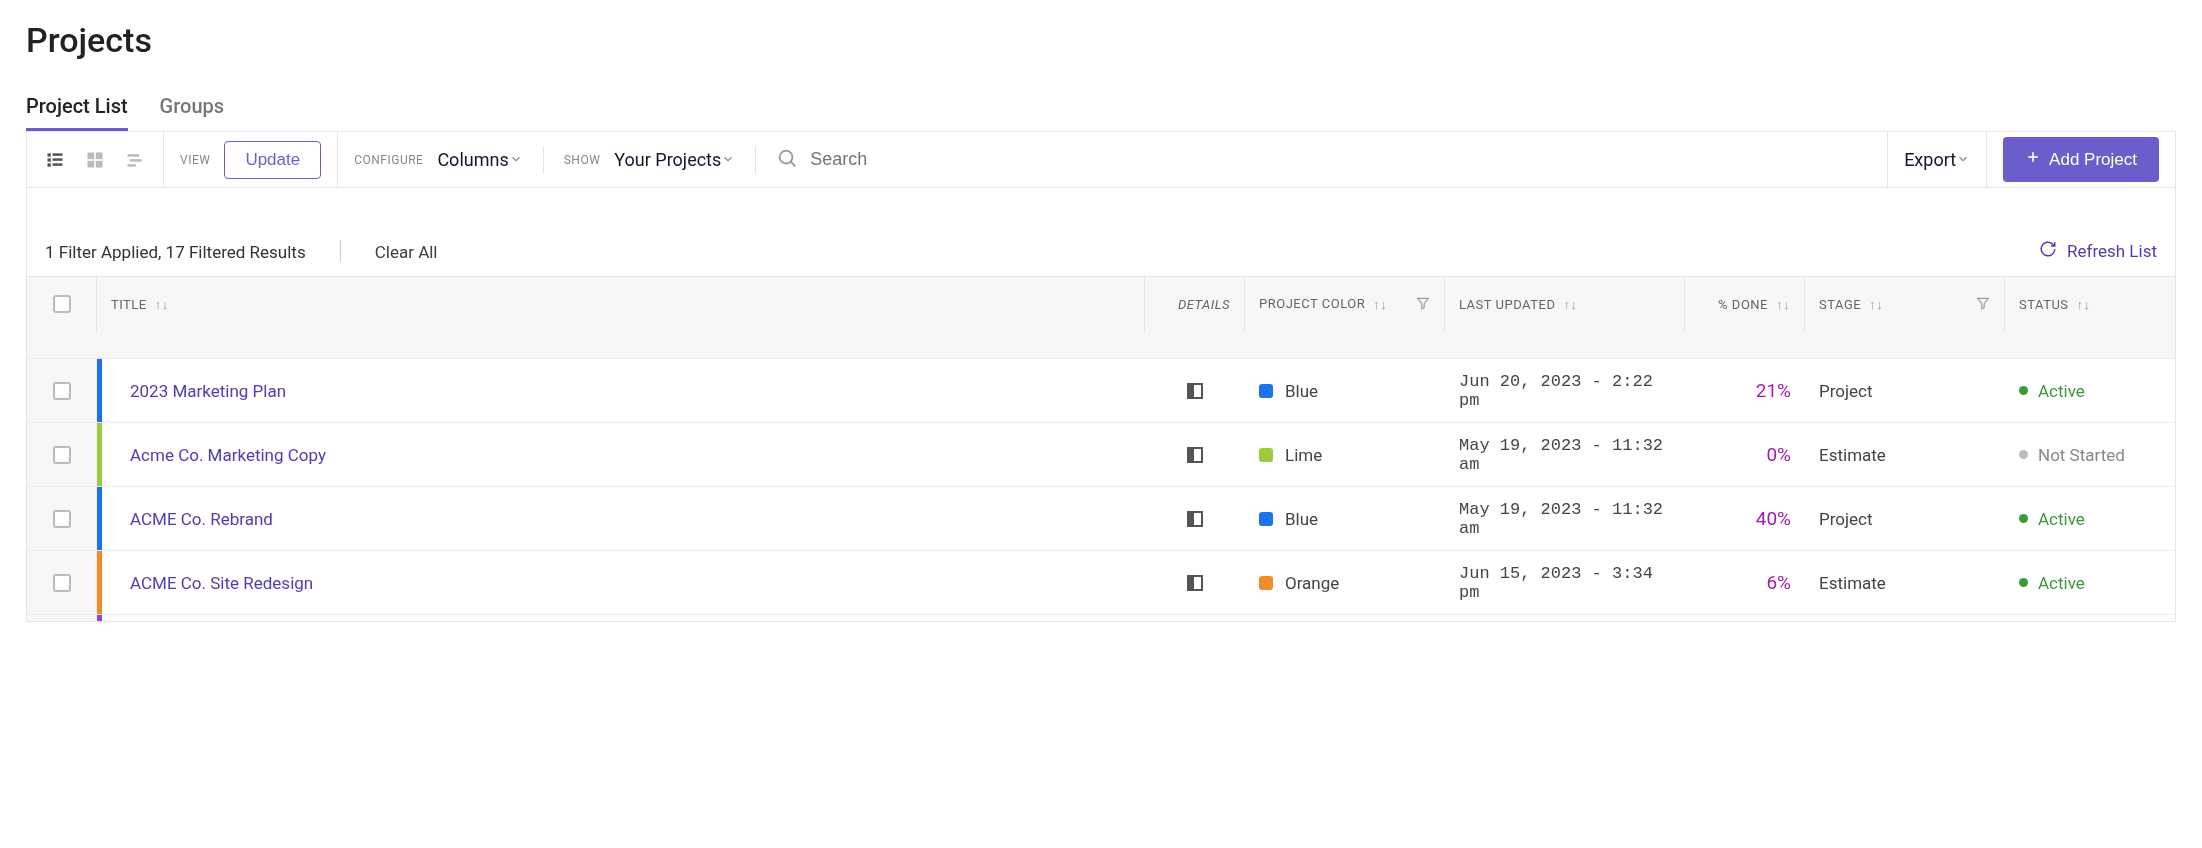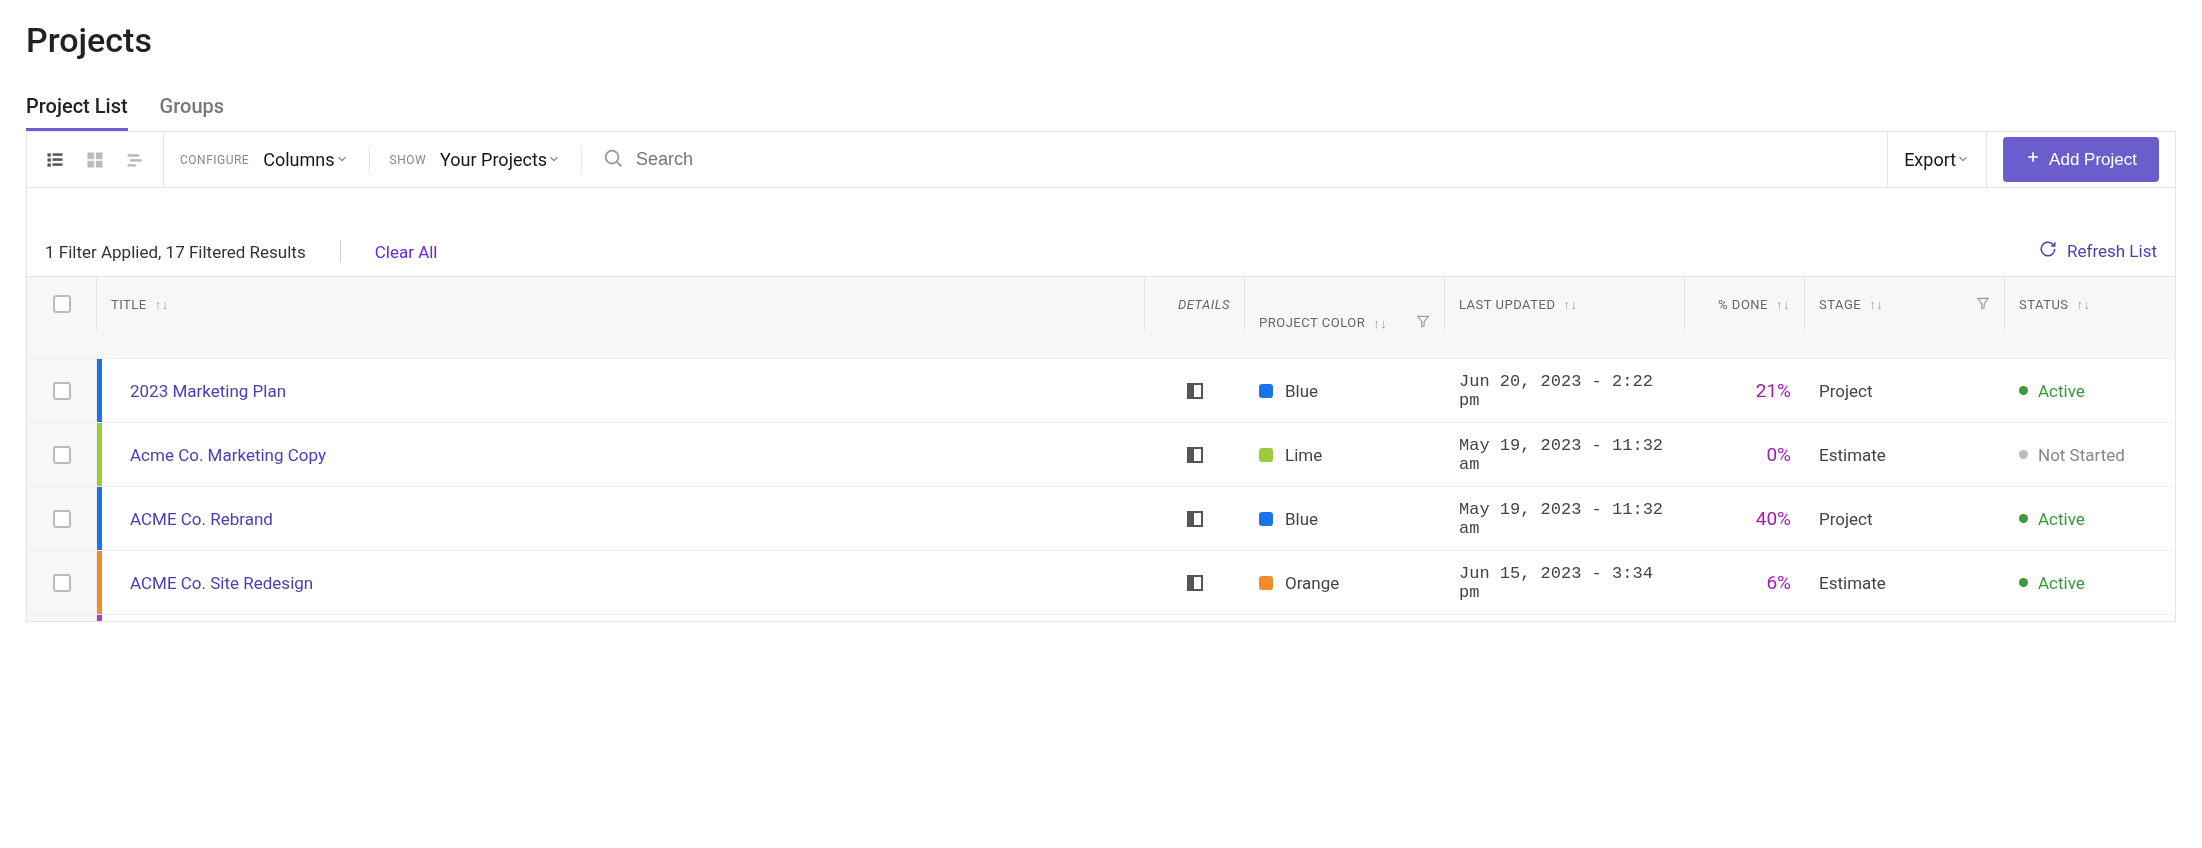--- a/index.html
+++ b/index.html
@@ -32,34 +32,34 @@
 
 .search-wrap { display: flex; align-items: center; gap: 12px; flex: 1; }
 .search-wrap input { border: none; outline: none; font-size: 18px; color: #555; width: 100%; }
 .search-icon { color: #999; }
 
 .btn-primary { background: #6b5ecc; color: #fff; border: none; padding: 12px 22px; border-radius: 4px; font-size: 17px; cursor: pointer; display: inline-flex; align-items: center; gap: 8px; }
 
 .filter-bar { display: flex; align-items: flex-end; padding: 14px 18px; border: 1px solid #e5e5e5; border-top: none; font-size: 17px; gap: 16px; }
 .filter-text { color: #333; }
 .filter-div { width: 1px; height: 22px; background: #ccc; margin: 0 18px; }
-.clear-all { color: #6d28d9; cursor: pointer; margin-top: 40px; }
+.clear-all { color: #404040; cursor: pointer; margin-top: 40px; }
 .spacer { flex: 1; }
 .refresh { display: inline-flex; align-items: center; gap: 10px; color: #4a3fb5; cursor: pointer; }
 
 .table { border: 1px solid #e5e5e5; border-top: none; }
 .thead { display: flex; align-items: center; background: #f7f7f5; height: 54px; font-size: 13px; letter-spacing: 0.5px; color: #666; }
 .th { display: flex; align-items: center; padding: 0 14px; border-right: 1px solid #e5e5e5; height: 100%; }
 .th:last-child { border-right: none; }
 .th .sort { margin-left: 8px; color: #999; display: inline-flex; gap: 2px; }
 
 .col-check { width: 70px; justify-content: center; }
 .col-title { flex: 1; min-width: 300px; }
 .col-details { width: 100px; justify-content: flex-end; font-style: italic; }
-.col-color { width: 200px; align-items: flex-end; }
+.col-color { width: 200px; }
 .col-updated { width: 240px; }
 .col-done { width: 120px; justify-content: flex-end; }
 .col-stage { width: 200px; }
 .col-status { width: 170px; }
 
 .th-label { text-transform: uppercase; }
 .th .funnel { margin-left: auto; color: #999; }
 
 .gap-row { height: 28px; background: #f7f7f5; border-bottom: 1px solid #eee; }
 
@@ -132,20 +132,24 @@
       </span>
       <span class="icon-btn" style="opacity:.4;margin-right:0">
         <svg viewBox="0 0 24 24" fill="currentColor">
             <rect x="3" y="5" width="14" height="3"></rect>
             <rect x="6" y="11" width="14" height="3"></rect>
             <rect x="3" y="17" width="10" height="3"></rect>
           </svg>
       </span>
     </div>
 
+    <div class="toolbar-sec">
+      <span class="label-sm">VIEW</span>
+      <button class="btn-outline">Update</button>
+    </div>
 
     <div class="toolbar-sec grow">
       <span class="label-sm">CONFIGURE</span>
       <span class="dropdown">
         <span>Columns</span>
         <span class="chev">
           <svg width="14" height="14" viewBox="0 0 24 24" fill="none" stroke="currentColor" stroke-width="2">
               <polyline points="6 9 12 15 18 9"></polyline>
             </svg>
         </span>

